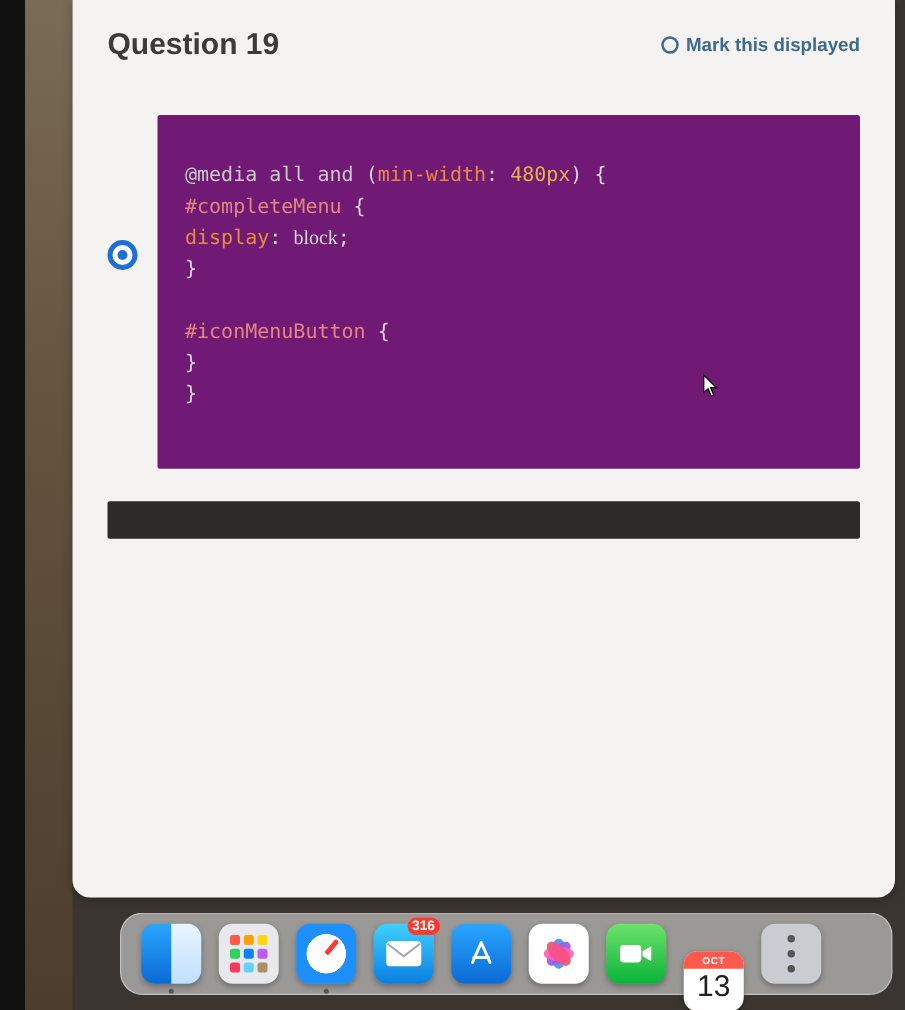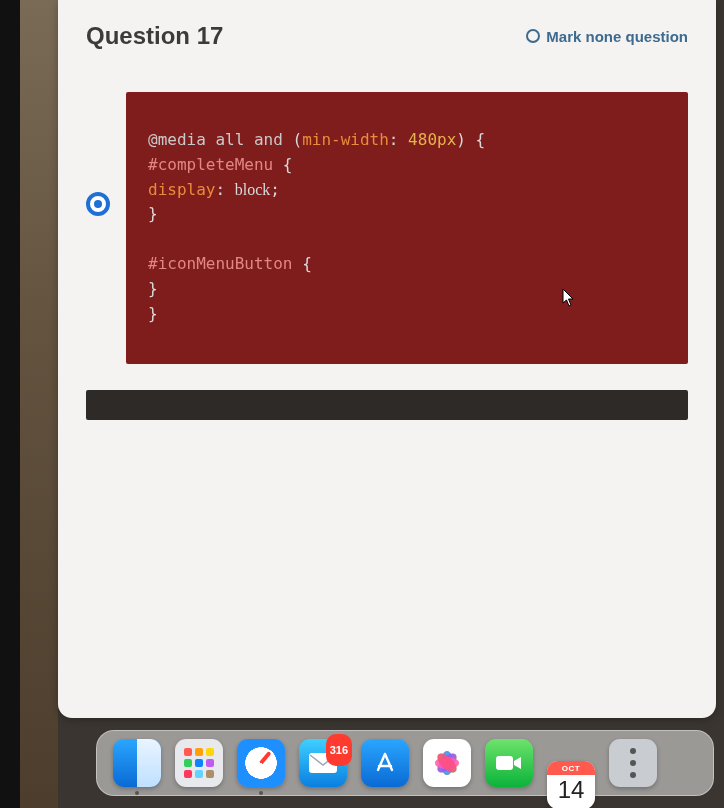--- a/index.html
+++ b/index.html
@@ -25,21 +25,21 @@
   .mark-ring{ width:14px; height:14px; border:2px solid #3e6a8f; border-radius:50%; }
 
   .q-body   { font-size:17px; line-height:1.45; color:#333; max-width:560px; }
 
   .option-row { display:flex; align-items:flex-start; gap:16px; margin-top:42px; }
   .radio-outer{ flex:0 0 auto; margin-top:100px; width:24px; height:24px; border-radius:50%;
                 border:4px solid #1e6fd6; background:#fff; display:flex; align-items:center; justify-content:center; cursor:pointer;}
   .radio-inner{ width:8px; height:8px; border-radius:50%; background:#1e6fd6; }
 
   .code-block {
-    flex:1; background:#7f1d1d; color:#eee; padding:36px 22px 38px 22px;
+    flex:1; background:#701a75; color:#eee; padding:36px 22px 48px 22px;
     font-family:"SF Mono","Menlo","Consolas",monospace; font-size:16px; line-height:1.55;
     border-radius:2px; position:relative;
   }
   .tok-at   { color:#c9c9c9; }
   .tok-kw   { color:#c9c9c9; }
   .tok-prop { color:#e98b3a; }
   .tok-num  { color:#e6b24a; }
   .tok-sel  { color:#e2877f; }
   .tok-val  { color:#d9d9d9;font-family:Liberation Serif, serif; }
   .tok-punc { color:#d9d9d9; }
@@ -53,21 +53,21 @@
   .dock {
     position:absolute; left:96px; right:10px; bottom:12px; height:66px;
     background:rgba(235,235,235,.55);
     border:1px solid rgba(255,255,255,.4);
     border-radius:18px;
     display:flex; align-items:center; gap:14px; padding:0 16px;
     backdrop-filter:blur(6px);
   }
   .dock-icon { width:48px; height:48px; border-radius:11px; position:relative; flex:0 0 auto; cursor:pointer;
                box-shadow:0 2px 4px rgba(0,0,0,.25); display:flex; align-items:center; justify-content:center; font-size:11px;}
-  .badge { position:absolute; top:-5px; right:-5px; min-width:20px; height:32px; padding:0 4px;
+  .badge { position:absolute; top:-5px; right:-5px; min-width:20px; height:14px; padding:0 4px;
            background:#ff3b30; color:#fff; font-size:11px; font-weight:700; border-radius:10px;
            display:flex; align-items:center; justify-content:center; }
 
   .dot { position:absolute; bottom:-8px; left:50%; transform:translateX(-50%); width:4px; height:4px; background:#555; border-radius:50%; }
 
   
   .ic-finder   { background:linear-gradient(180deg,#2aa6ff,#0a6ad4); }
   .ic-finder::before{content:"";position:absolute;right:0;top:0;bottom:0;width:50%;background:linear-gradient(180deg,#e9f4ff,#bfe0ff);border-radius:0 11px 11px 0;}
   .ic-launchpad{ background:#e7e9ec; }
   .lp-grid{display:grid;grid-template-columns:repeat(3,8px);grid-template-rows:repeat(3,8px);gap:3px;}
@@ -89,24 +89,24 @@
 </style>
 </head>
 <body>
 
 <div class="bezel-left"></div>
 <div class="wallpaper"></div>
 
 <div class="content-card">
 
   <div class="q-header">
-    <div class="q-title">Question 17</div>
+    <div class="q-title">Question 19</div>
     <div class="mark-wrap">
       <span class="mark-ring"></span>
-      <span>Mark none question</span>
+      <span>Mark this displayed</span>
     </div>
   </div>
 
 
   <div class="option-row">
     <div class="radio-outer">
       <div class="radio-inner"></div>
     </div>
 
     <div class="code-block">
@@ -191,17 +191,17 @@
 
   <div class="dock-icon ic-facetime">
     <svg viewBox="0 0 30 22">
         <rect x="2" y="4" width="17" height="14" rx="3"></rect>
         <path d="M20 9 L27 5 V17 L20 13 Z"></path>
       </svg>
   </div>
 
   <div class="dock-icon ic-cal">
     <div class="cal-top">OCT</div>
-    <div class="cal-num">14</div>
+    <div class="cal-num">13</div>
   </div>
 
   <div class="dock-icon ic-extra"></div>
 </div>
 
 </body></html>

